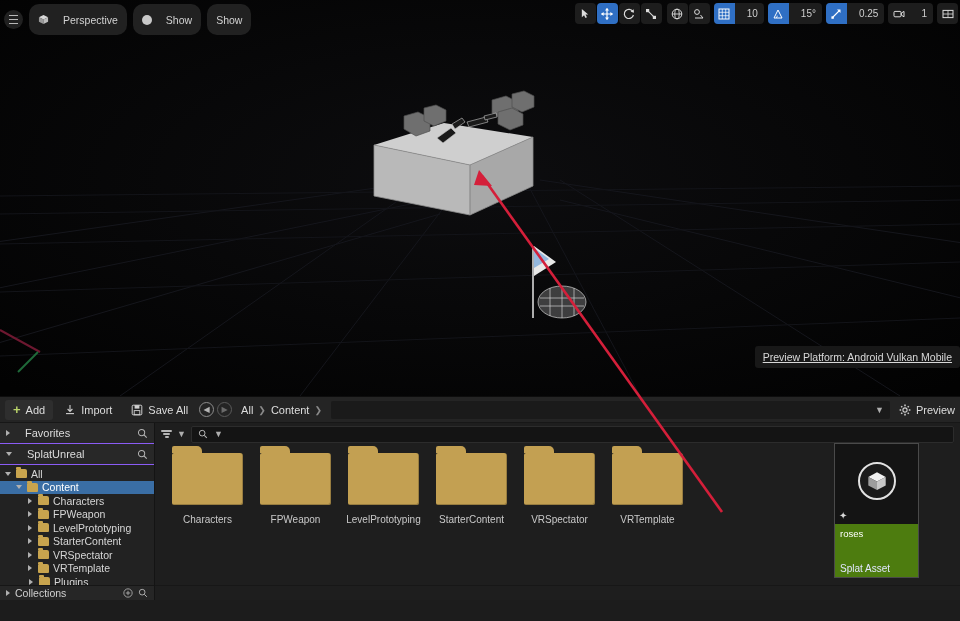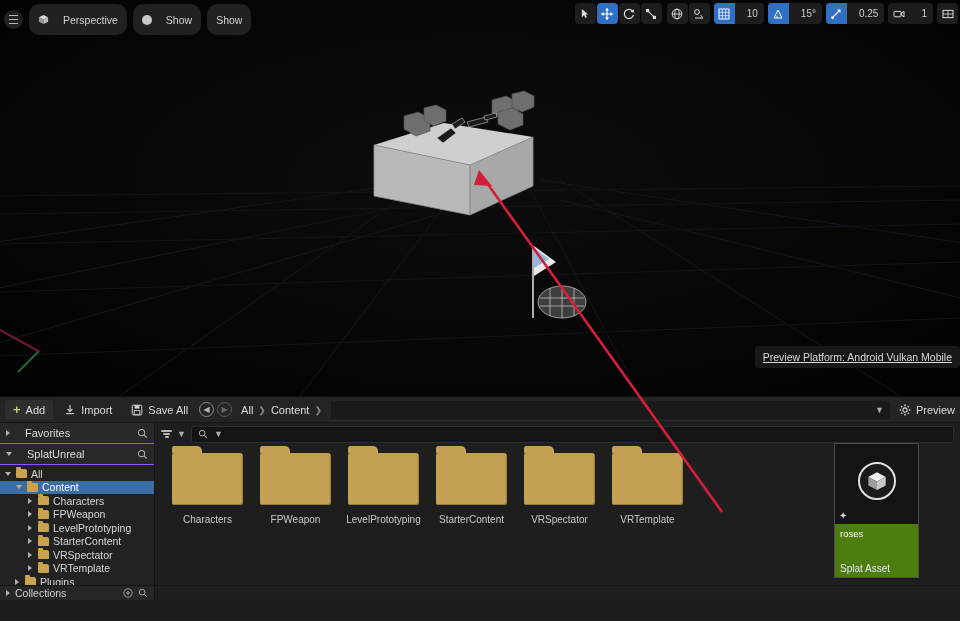--- a/index.html
+++ b/index.html
@@ -534,21 +534,21 @@
               <span class="folder-ic"></span>
               <span>VRSpectator</span>
             </div>
             <div class="tnode" style="padding-left: 25px;">
               <span class="tw">
                 <span class="tri tri-r"></span>
               </span>
               <span class="folder-ic"></span>
               <span>VRTemplate</span>
             </div>
-            <div class="tnode" style="padding-left: 12px;">
+            <div class="tnode" style="padding-left: 26px;">
               <span class="tw">
                 <span class="tri tri-r"></span>
               </span>
               <span class="folder-ic"></span>
               <span>Plugins</span>
             </div>
           </div>
         <div class="collections-bar">
           <span class="tri tri-r"></span>
           <span style="flex:1">Collections</span>

